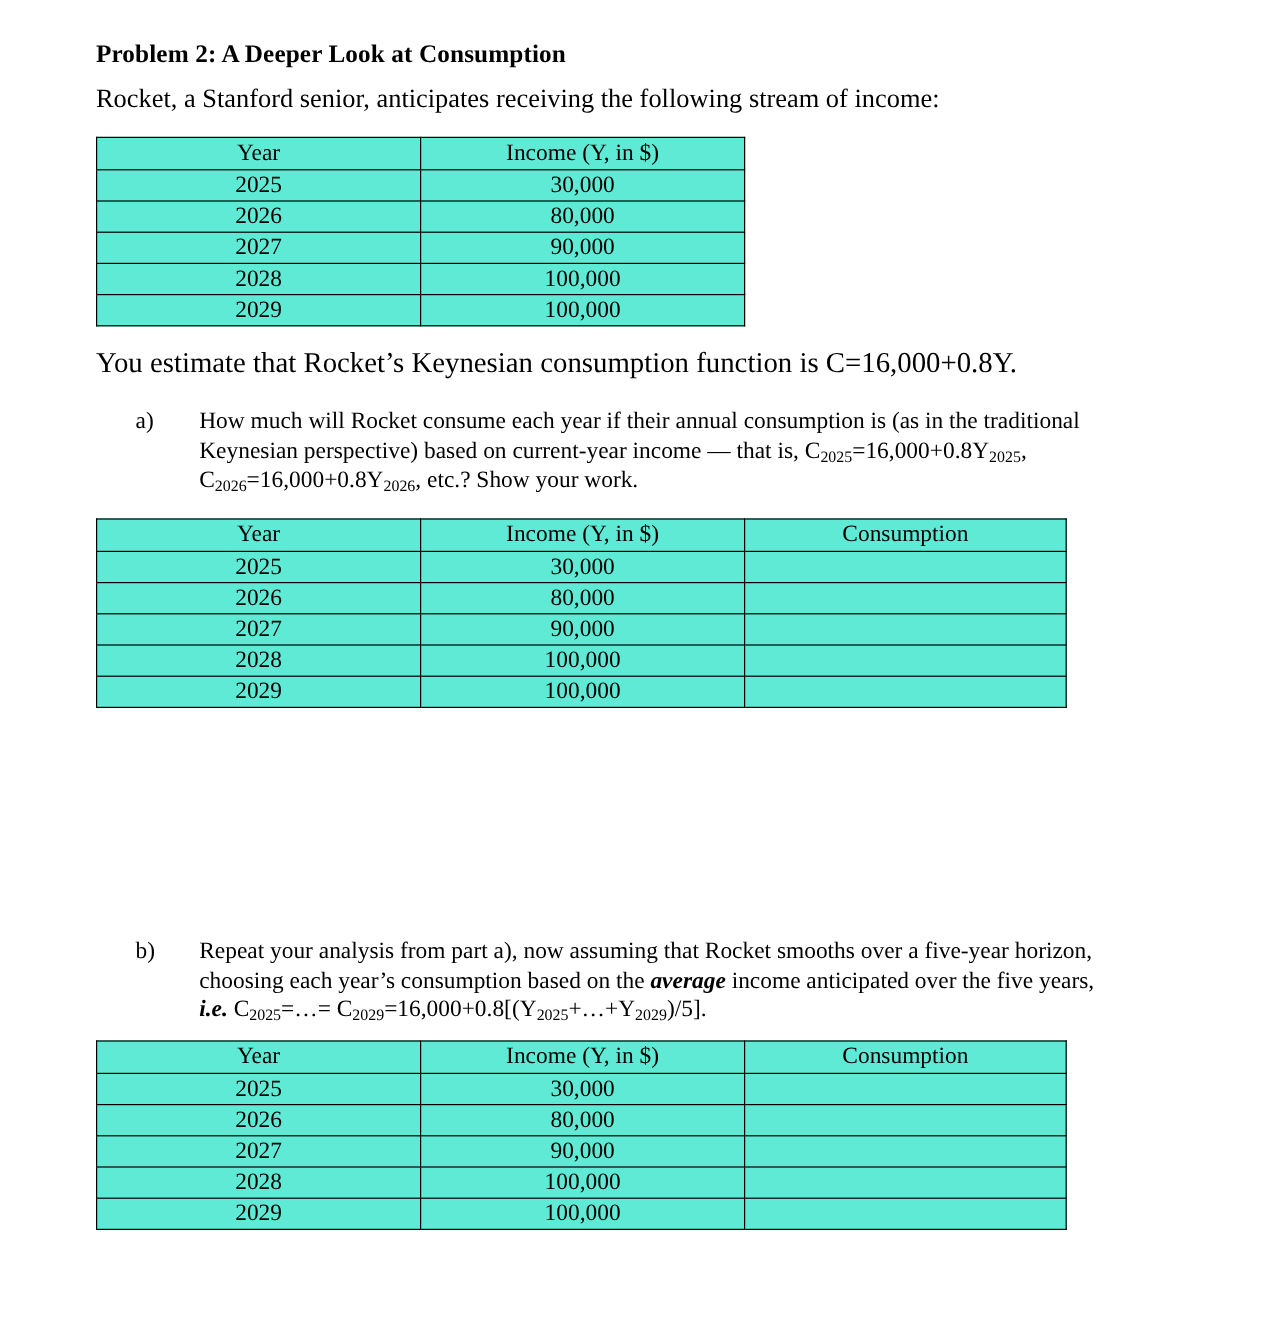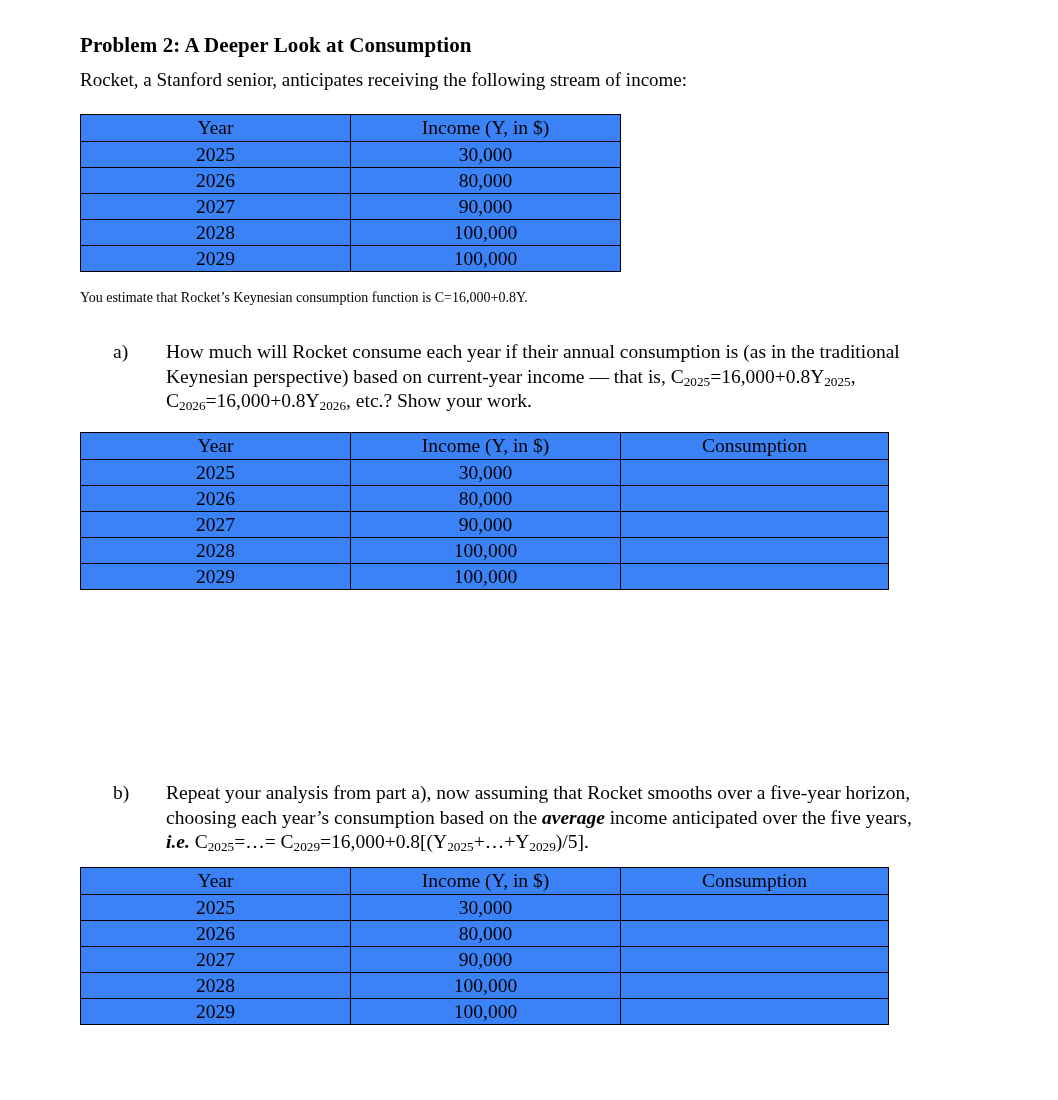--- a/index.html
+++ b/index.html
@@ -30,28 +30,28 @@
     top: 33px;
     font-size: 21px;
     font-weight: bold;
     letter-spacing: 0.1px;
     white-space: nowrap;
   }
   .intro-line {
     position: absolute;
     left: 80px;
     top: 69px;
-    font-size: 19px;
+    font-size: 22px;
     white-space: nowrap;
   }
   .estimate-line {
     position: absolute;
     left: 80px;
     top: 290px;
-    font-size: 14px;
+    font-size: 24px;
     white-space: nowrap;
   }
 
   
   .list-item {
     position: absolute;
     font-size: 19.5px;
     line-height: 24.5px;
   }
   .list-item .marker {
@@ -74,21 +74,21 @@
     line-height: 0;
   }
   .ital { font-style: italic; font-weight: bold; }
 
   
   table.data-table {
     position: absolute;
     border-collapse: collapse;
     table-layout: fixed;
     font-size: 19.5px;
-    background: #3b82f6;
+    background: #5eead4;
   }
   table.data-table td,
   table.data-table th {
     border: 1.6px solid #000;
     height: 25px;
     line-height: 25px;
     padding: 0;
     text-align: center;
     font-weight: normal;
     vertical-align: middle;

